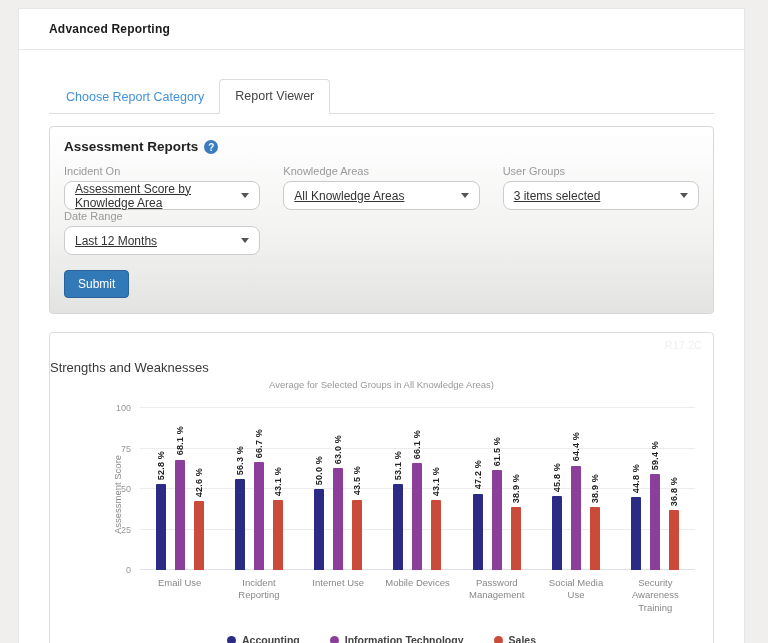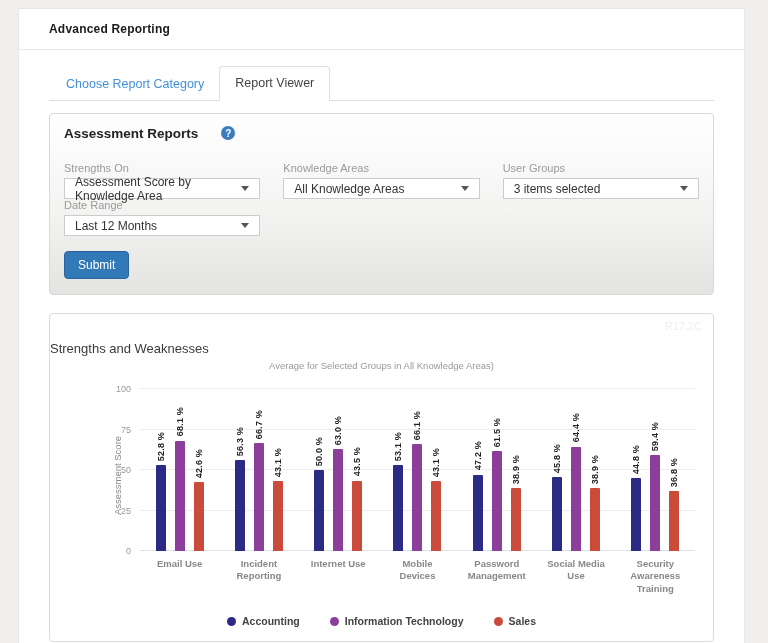--- a/index.html
+++ b/index.html
@@ -18,43 +18,44 @@
   .page-title { font-size: 12px; font-weight: bold; color: #1b1b1b; letter-spacing: .2px; }
 
   
   .tabs { display: flex; align-items: flex-end; margin: 16px 30px 0; padding-left: 2px; border-bottom: 1px solid #dddddd; }
   .tab { font-size: 12.5px; padding: 9px 15px 10px; cursor: pointer; margin-bottom: -1px; white-space: nowrap; text-align: center; }
   .tab-link { color: #4191d9; }
   .tab-active {
     color: #444; background: #fff;
     border: 1px solid #dddddd; border-bottom: 1px solid #ffffff;
     border-radius: 4px 4px 0 0;
+    margin-top: 13px;
   }
 
   
   .form-panel {
     margin: 12px 30px 0; padding: 12px 14px 15px;
     border: 1px solid #d8d8d6; border-radius: 4px;
     background: linear-gradient(#ffffff 0%, #f3f3f2 55%, #e3e3e1 100%);
   }
-  .form-heading-row { display: flex; align-items: flex-start; gap: 23px; margin-bottom: 21px; }
+  .form-heading-row { display: flex; align-items: flex-end; gap: 6px; margin-bottom: 11px; }
   .form-heading { font-size: 13.5px; font-weight: bold; color: #222; }
   .help-icon {
     width: 14px; height: 14px; border-radius: 50%;
     background: #3b7cc0; color: #fff; font-size: 10px; font-weight: bold;
     display: inline-flex; align-items: center; justify-content: center; cursor: pointer;
   }
   .form-row { display: flex; gap: 23px; }
   .form-col { flex: 1; }
   .form-col.single { flex: none; width: calc((100% - 46px) / 3); margin-top: 0; }
   .field-label { font-size: 11px; color: #9a9a9a; margin-bottom: 4px; }
   .select-box {
-    height: 21px; background: #fff; border: 1px solid #cccccc; border-radius: 0;
+    height: 29px; background: #fff; border: 1px solid #cccccc; border-radius: 8px;
     display: flex; align-items: center; justify-content: space-between;
-    padding: 0 10px; font-size: 12px; color: #333; cursor: pointer;
+    padding: 0 10px; font-size: 12px; color: #333; cursor: pointer; text-decoration: underline;
   }
   .caret {
     width: 0; height: 0;
     border-left: 4px solid transparent; border-right: 4px solid transparent;
     border-top: 5px solid #555;
   }
   .submit-btn {
     margin-top: 15px; display: inline-block;
     background: #3279b7; border: 1px solid #29629c; border-radius: 4px;
     color: #ffffff; font-size: 12px; padding: 6px 13px; cursor: pointer;
@@ -86,21 +87,21 @@
   .groups { position: absolute; left: 0; right: 0; bottom: 0; top: 0; display: flex; }
   .bar-group { flex: 1; display: flex; justify-content: center; align-items: flex-end; gap: 9px; height: 100%; }
   .bar { position: relative; width: 10px; border-radius: 1px 1px 0 0; }
   .bar-label {
     position: absolute; bottom: calc(100% + 4px); left: 50%;
     writing-mode: vertical-rl;
     transform: translateX(-50%) rotate(180deg);
     font-size: 9px; font-weight: bold; color: #222; white-space: nowrap;
     letter-spacing: .2px;
   }
-  .cat-row { display: flex; margin: 7px 18px 0 90px; font-weight: bold; }
+  .cat-row { display: flex; margin: 7px 18px 0 90px; }
   .cat-label { flex: 1; text-align: center; font-size: 9.5px; color: #888; line-height: 1.3; padding: 0 6px; }
 
   .legend { display: flex; justify-content: center; gap: 30px; margin-top: 20px; }
   .legend-item { display: flex; align-items: center; gap: 6px; font-size: 10.5px; font-weight: bold; color: #444; }
   .legend-dot { width: 9px; height: 9px; border-radius: 50%; }
 </style>
 </head>
 <body>
 
 <div class="page-card">
@@ -114,21 +115,21 @@
     <div class="tab tab-active">Report Viewer</div>
   </div>
 
   <div class="form-panel">
     <div class="form-heading-row">
       <span class="form-heading">Assessment Reports</span>
       <span class="help-icon">?</span>
     </div>
     <div class="form-row">
       <div class="form-col">
-        <div class="field-label">Strengths On</div>
+        <div class="field-label">Incident On</div>
         <div class="select-box">
           <span>Assessment Score by Knowledge Area</span>
           <span class="caret"></span>
         </div>
       </div>
       <div class="form-col">
         <div class="field-label">Knowledge Areas</div>
         <div class="select-box">
           <span>All Knowledge Areas</span>
           <span class="caret"></span>

